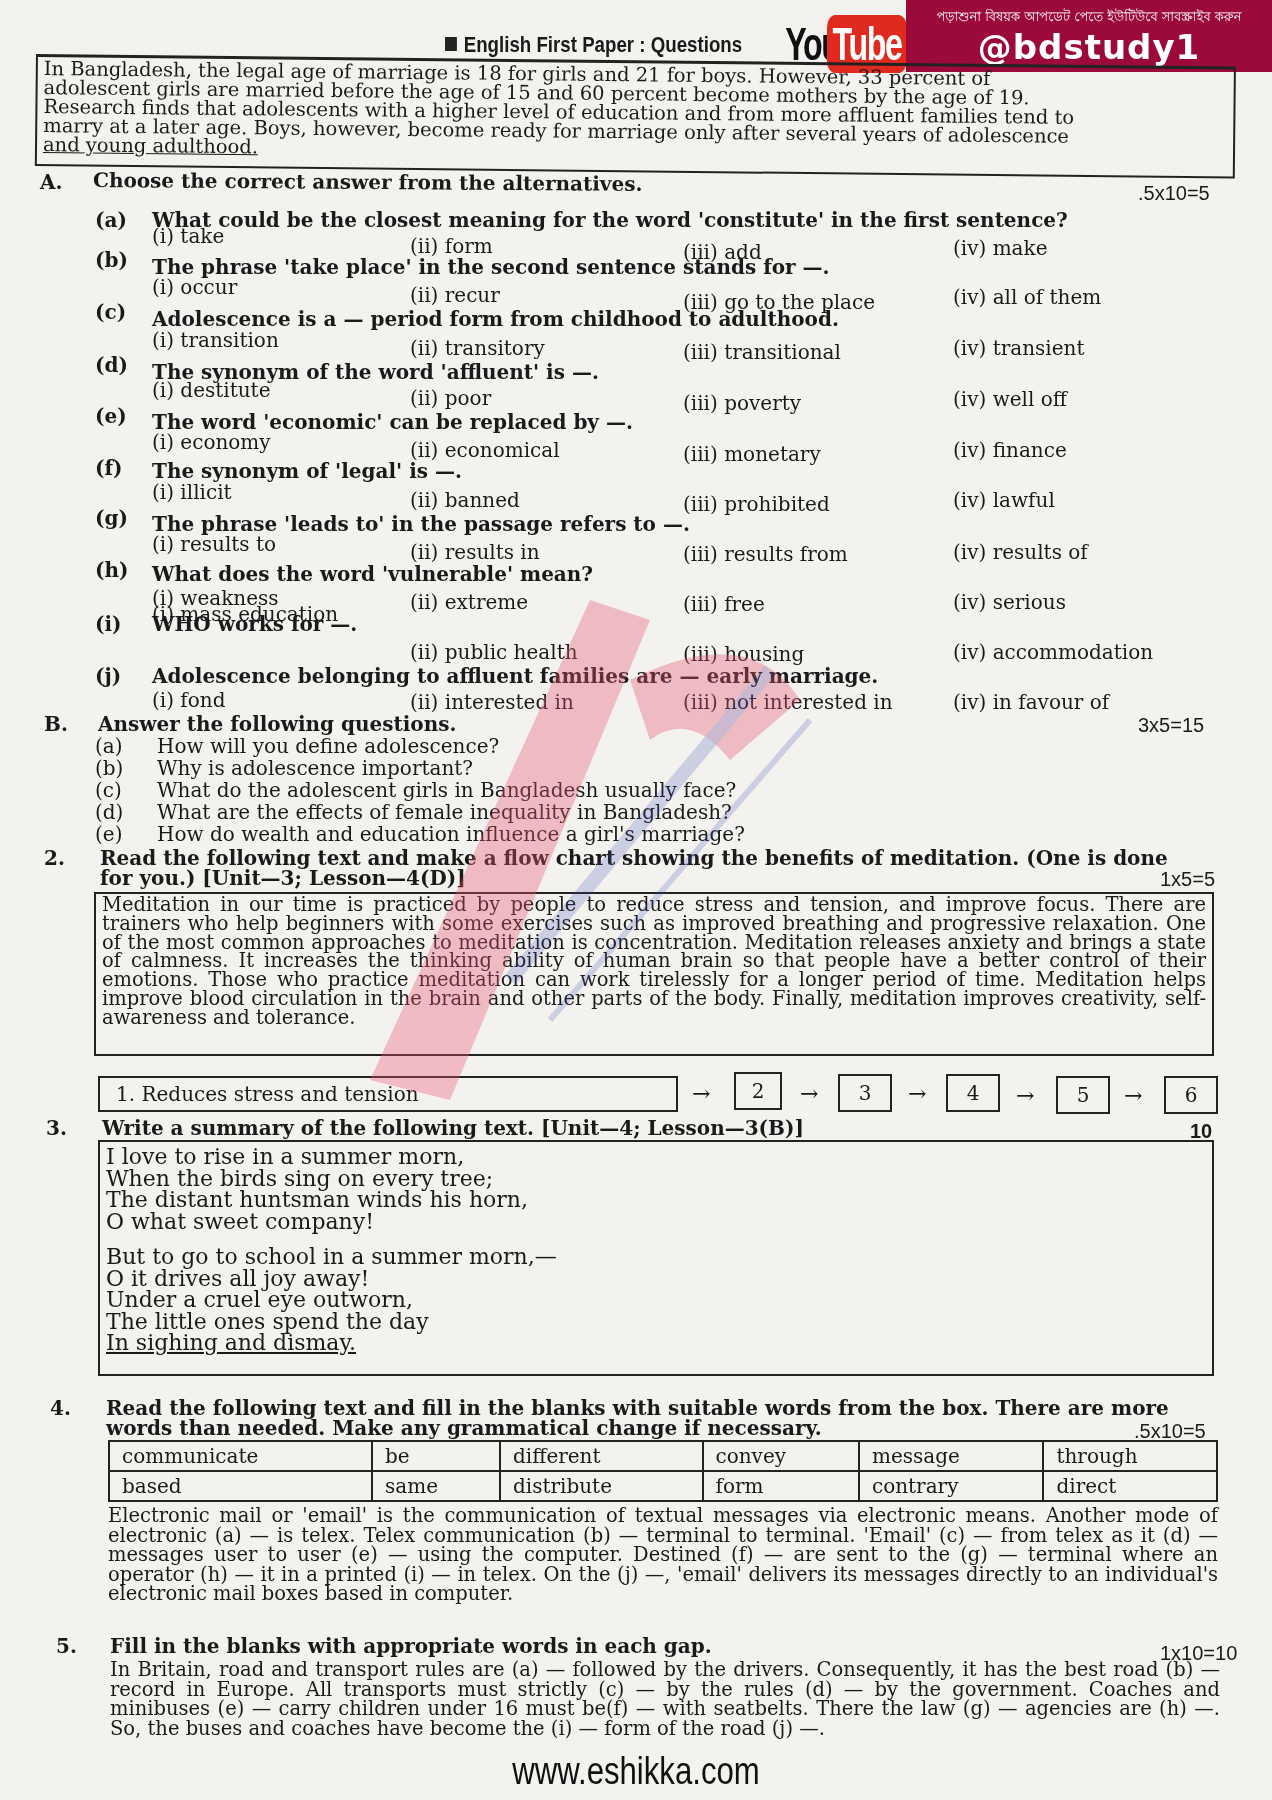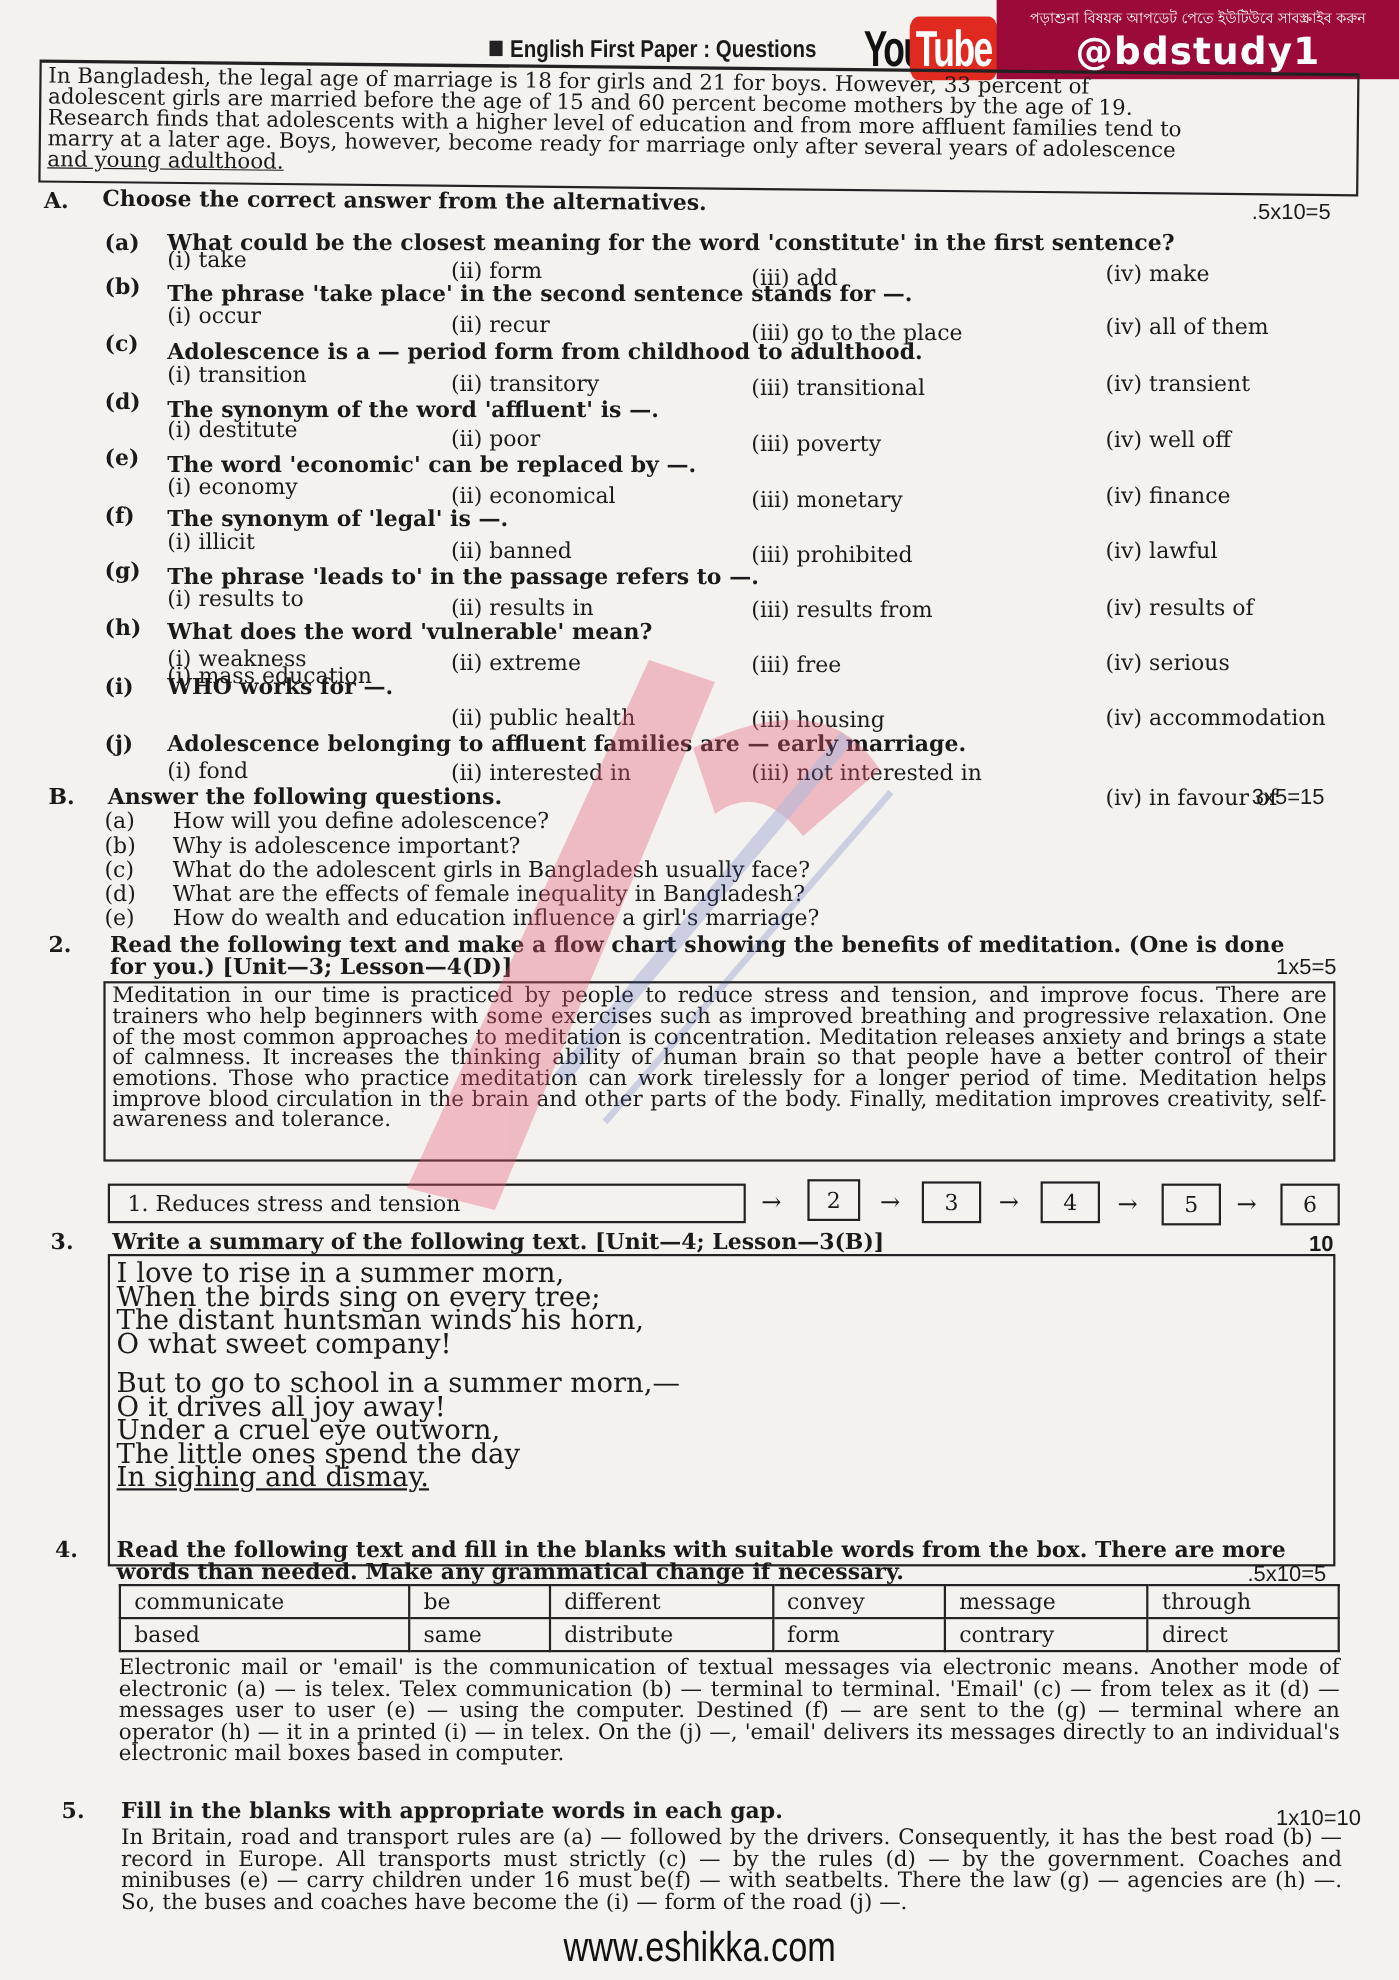--- a/index.html
+++ b/index.html
@@ -31,34 +31,34 @@
   }
   .passage-box p { margin: 0; text-align: justify; }
   .sec {
     font-weight: bold; font-size: 20px; white-space: nowrap;
   }
   .marks { font-family: "Liberation Sans", sans-serif; font-size: 20px; }
   .q-stem { font-weight: bold; font-size: 20px; white-space: nowrap; }
   .q-letter { position: absolute; left: 95px; font-weight: bold; font-size: 20px; }
   .q-text { position: absolute; left: 152px; }
   .opt { position: absolute; font-size: 20px; white-space: nowrap; }
-  .o1 { left: 152px; } .o2 { left: 410px; } .o3 { left: 683px; } .o4 { left: 1005px; }
+  .o1 { left: 152px; } .o2 { left: 410px; } .o3 { left: 683px; } .o4 { left: 953px; }
   .bq { position: absolute; left: 95px; font-size: 20px; white-space: nowrap; }
   .bq .lt { display: inline-block; width: 62px; }
   .med-box {
     left: 94px; top: 892px; width: 1120px; height: 164px; border: 2px solid #222; box-sizing: border-box;
     padding: 2px 6px; font-size: 19.5px; line-height: 18.8px; text-align: justify;
   }
   .flow { top: 1076px; height: 36px; }
   .flow-first { left: 98px; width: 580px; height: 36px; border: 2px solid #222; box-sizing: border-box; padding: 4px 16px; font-size: 20px; }
   .flow-step { position: absolute; width: 48px; height: 38px; border: 2px solid #222; box-sizing: border-box; text-align: center; font-size: 20px; line-height: 34px; }
   .flow-arrow { position: absolute; font-size: 22px; line-height: 36px; }
   .poem-box {
-    left: 98px; top: 1140px; width: 1116px; height: 284px; border: 2px solid #222; box-sizing: border-box;
-    padding: 4px 6px; font-size: 25px; line-height: 21.5px;
+    left: 98px; top: 1140px; width: 1116px; height: 236px; border: 2px solid #222; box-sizing: border-box;
+    padding: 4px 6px; font-size: 22px; line-height: 21.5px;
   }
   .poem-box .ln { display: block; white-space: nowrap; }
   .poem-box .gap { height: 14px; }
   table.wordbox { position: absolute; left: 108px; top: 1440px; width: 1110px; border-collapse: collapse; }
   table.wordbox td { border: 2px solid #222; font-size: 20px; padding: 2px 12px; height: 22px; }
   .para { position: absolute; left: 108px; width: 1110px; font-size: 19.5px; line-height: 19.5px; text-align: justify; }
   .footer-url { left: 0; width: 1272px; top: 1750px; text-align: center; font-family: "Liberation Sans", sans-serif; font-size: 38px; color: #111; transform: scaleX(0.82); }
   .wm-red { left: 330px; top: 560px; width: 560px; height: 540px; pointer-events: none; }
 </style>
 </head>
@@ -159,21 +159,21 @@
   <span class="opt o2" style="top:640px;">(ii) public health</span>
   <span class="opt o3" style="top:642px;">(iii) housing</span>
   <span class="opt o4" style="top:640px;">(iv) accommodation</span>
 </div>
 <div>
   <span class="abs q-letter" style="top:664px;">(j)</span>
   <span class="abs q-text q-stem" style="top:664px;">Adolescence belonging to affluent families are — early marriage.</span>
   <span class="opt o1" style="top:688px;">(i) fond</span>
   <span class="opt o2" style="top:690px;">(ii) interested in</span>
   <span class="opt o3" style="top:690px;">(iii) not interested in</span>
-  <span class="opt o4" style="top:690px;margin-top:23px;">(iv) in favour of</span>
+  <span class="opt o4" style="top:690px;">(iv) in favour of</span>
 </div>
 
 <div class="abs sec" style="left:44px; top:712px;">B.</div>
 <div class="abs sec" style="left:98px; top:712px;">Answer the following questions.</div>
 <div class="abs marks" style="left:1138px; top:714px;">3x5=15</div>
 <div class="bq" style="top:734px;"><span class="lt">(a)</span><span>How will you define adolescence?</span></div>
 <div class="bq" style="top:756px;"><span class="lt">(b)</span><span>Why is adolescence important?</span></div>
 <div class="bq" style="top:778px;"><span class="lt">(c)</span><span>What do the adolescent girls in Bangladesh usually face?</span></div>
 <div class="bq" style="top:800px;"><span class="lt">(d)</span><span>What are the effects of female inequality in Bangladesh?</span></div>
 <div class="bq" style="top:822px;"><span class="lt">(e)</span><span>How do wealth and education influence a girl's marriage?</span></div>

